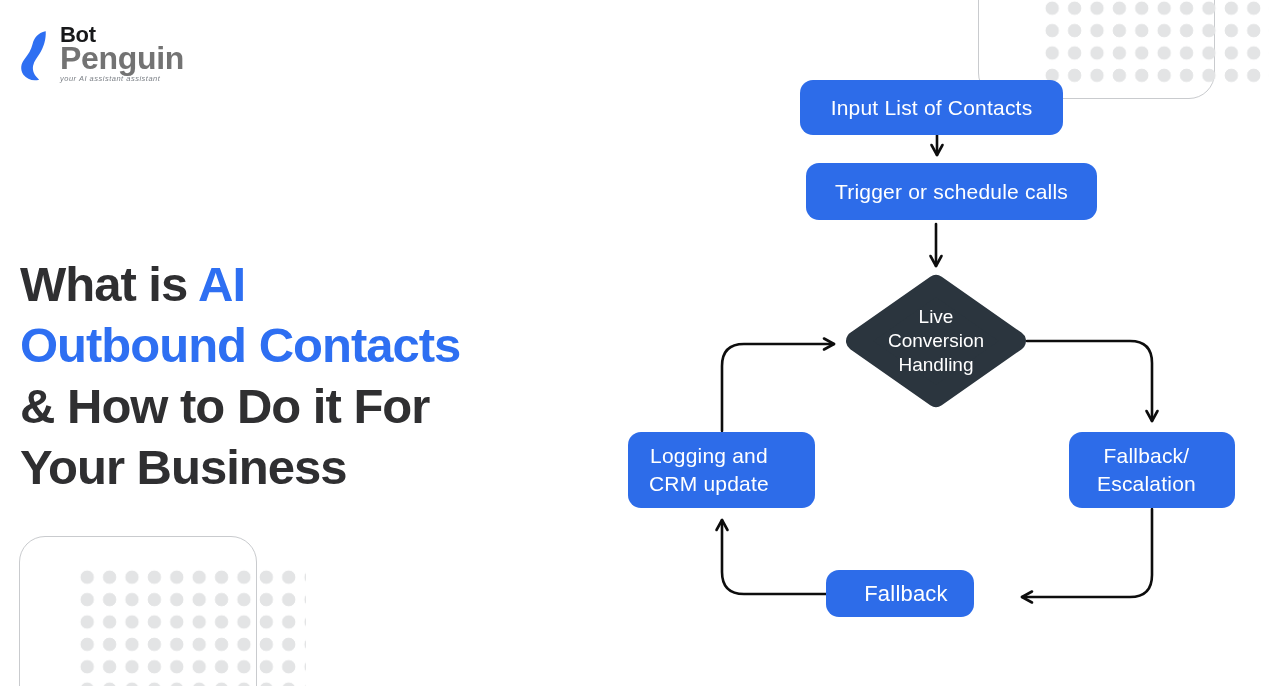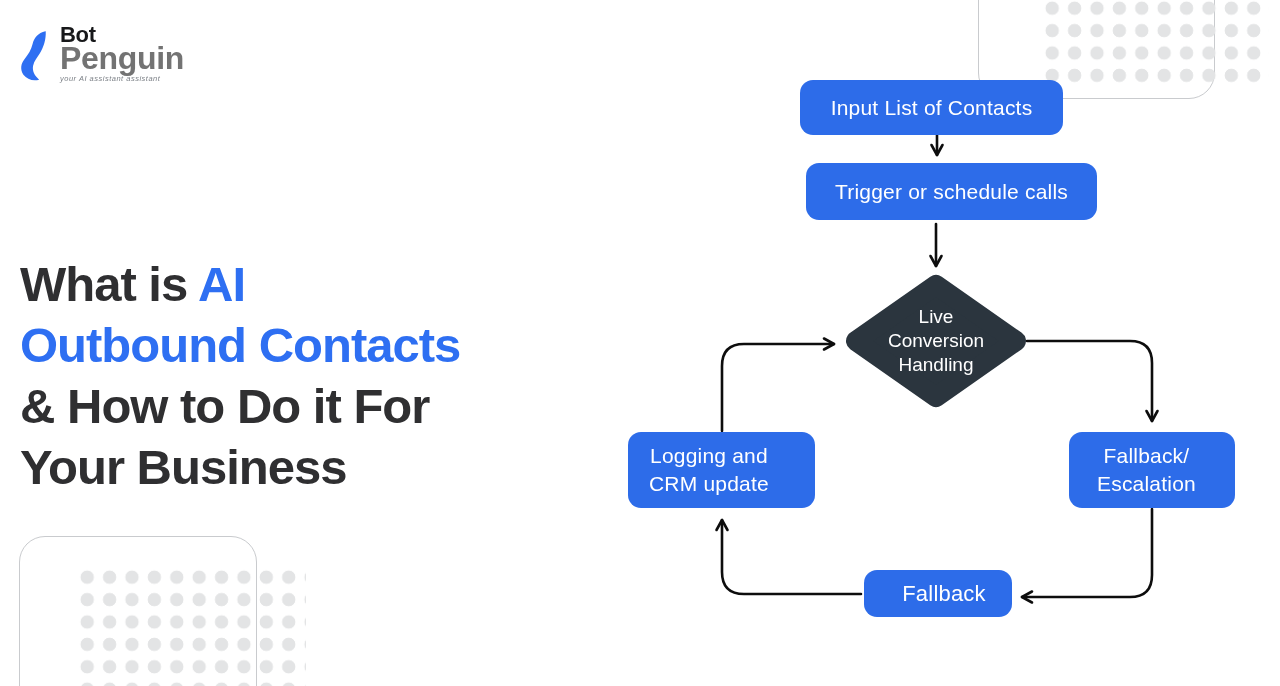--- a/index.html
+++ b/index.html
@@ -37,21 +37,21 @@
     position:absolute;z-index:3;background:#2d6ce9;color:#ffffff;border-radius:13px;
     display:flex;align-items:center;justify-content:center;
     font-size:21px;font-weight:500;letter-spacing:.2px;line-height:28px;
     white-space:pre-line;box-sizing:border-box;
   }
   .fc-box.align-left{justify-content:flex-start;text-align:center;}
   .fc-input{left:800px;top:80px;width:263px;height:55px;}
   .fc-trigger{left:806px;top:163px;width:291px;height:57px;}
   .fc-logging{left:628px;top:432px;width:187px;height:76px;padding-left:21px;}
   .fc-escalation{left:1069px;top:432px;width:166px;height:76px;padding-left:28px;}
-  .fc-fallback{left:864px;top:570px;width:148px;height:47px;font-size:22px;padding-left:12px;}
+  .fc-fallback{left:826px;top:570px;width:148px;height:47px;font-size:22px;padding-left:12px;}
   .fc-diamond-label{
     position:absolute;left:861px;top:296px;width:150px;height:90px;z-index:4;
     display:flex;align-items:center;justify-content:center;text-align:center;
     color:#ffffff;font-size:19px;font-weight:500;line-height:24px;white-space:pre-line;
   }
 </style>
 </head>
 <body>
 
 <div class="outline-rect outline-tr"></div>

